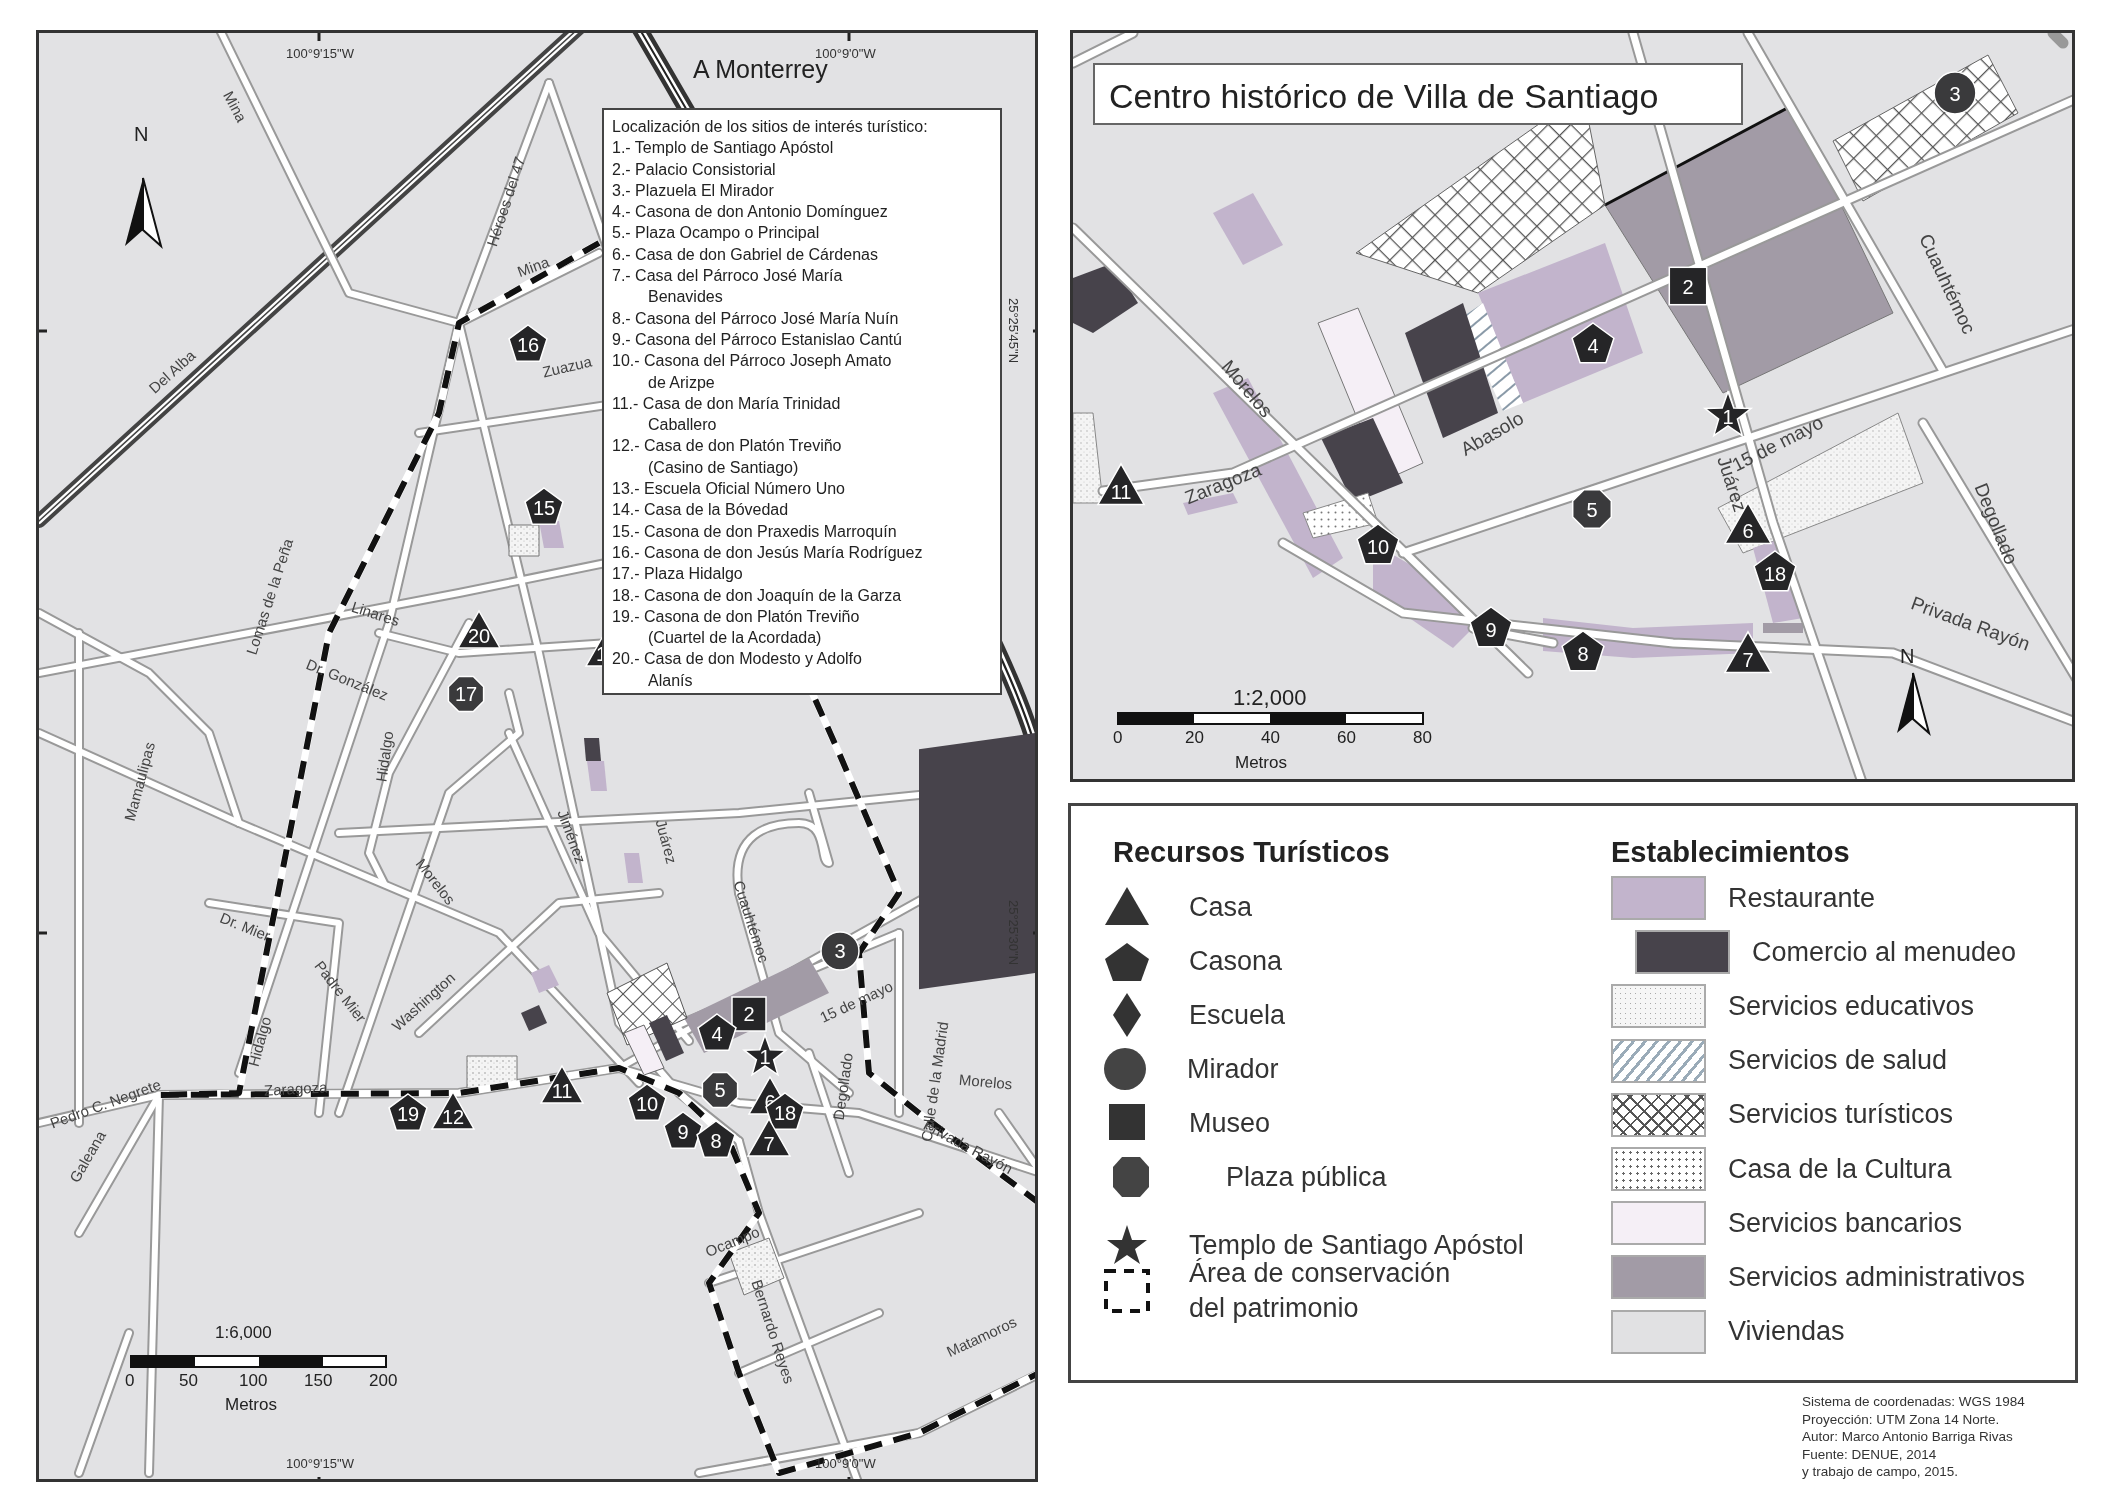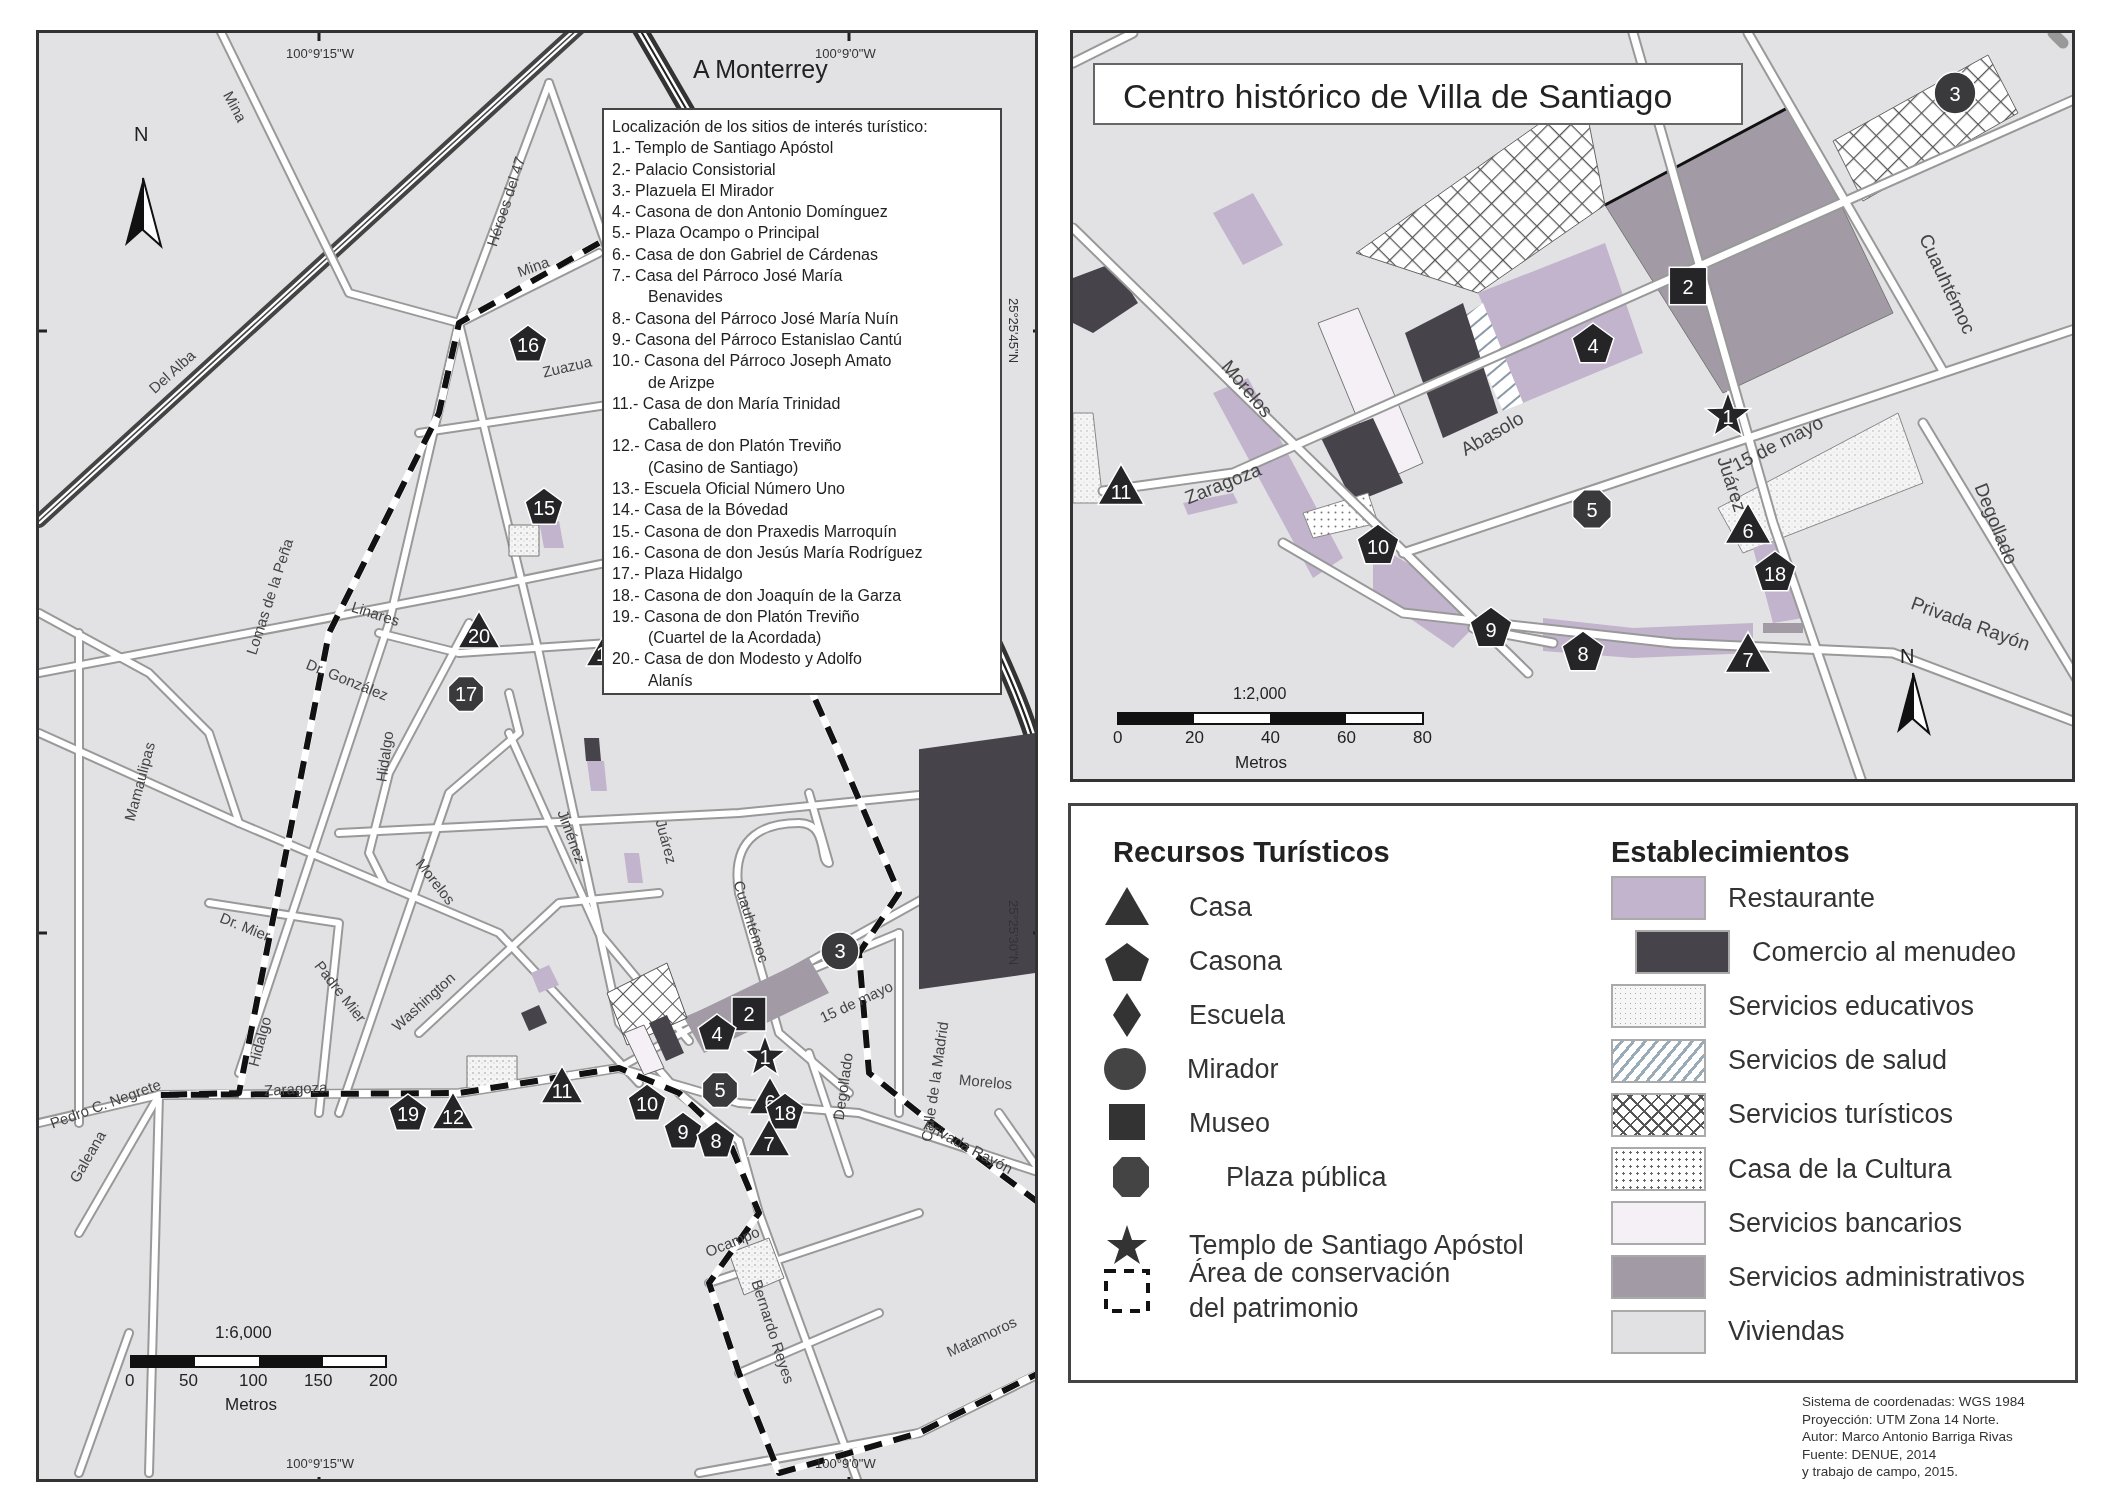--- a/index.html
+++ b/index.html
@@ -8,21 +8,21 @@
   #left-map{left:36px;top:30px;width:1002px;height:1452px;}
   #inset-map{left:1070px;top:30px;width:1005px;height:752px;}
   #legend{left:1068px;top:803px;width:1010px;height:580px;background:#fff;border:3px solid #444;}
   svg{position:absolute;left:0;top:0;}
   .txt{position:absolute;white-space:nowrap;}
   .coord{font-size:13px;color:#333;}
   .street{font-size:15px;color:#444;}
   #site-list{position:absolute;left:563px;top:75px;width:400px;height:587px;background:#fff;border:2px solid #444;padding:6px 8px;box-sizing:border-box;font-size:16px;line-height:21.3px;color:#222;}
   #site-list .item{padding-left:0;}
   #site-list .cont{padding-left:36px;}
-  .inset-title{position:absolute;left:20px;top:30px;height:62px;width:650px;background:#fff;border:2px solid #666;font-size:34px;line-height:62px;padding-left:28px;box-sizing:border-box;}
+  .inset-title{position:absolute;left:20px;top:30px;height:62px;width:650px;background:#fff;border:2px solid #666;font-size:34px;line-height:62px;padding-left:14px;box-sizing:border-box;}
   .legend-h{position:absolute;font-weight:bold;font-size:29px;}
   .leg-row{position:absolute;font-size:27px;color:#333;display:flex;align-items:center;}
   .swatch{width:95px;height:44px;border:2px solid #aaa;box-sizing:border-box;margin-right:22px;}
   .sym{width:60px;height:46px;display:flex;justify-content:center;align-items:center;margin-right:32px;}
   #credits{position:absolute;left:1802px;top:1393px;font-size:13.5px;line-height:17.5px;color:#333;}
   .marker-num{font-size:20px;fill:#fff;font-family:"Liberation Sans",sans-serif;}
 </style>
 </head>
 <body>
 
@@ -454,21 +454,21 @@
   <div class="inset-title">Centro histórico de Villa de Santiago</div>
   <span class="txt" style="left:827px;top:612px;font-size:20px;">N</span>
   <span class="txt street" style="left:140px;top:345px;transform:rotate(50deg);font-size:19px;">Morelos</span>
   <span class="txt street" style="left:385px;top:390px;transform:rotate(-30deg);font-size:19px;">Abasolo</span>
   <span class="txt street" style="left:110px;top:440px;transform:rotate(-22deg);font-size:19px;">Zaragoza</span>
   <span class="txt street" style="left:630px;top:440px;transform:rotate(72deg);font-size:19px;">Juárez</span>
   <span class="txt street" style="left:655px;top:400px;transform:rotate(-27deg);font-size:19px;">15 de mayo</span>
   <span class="txt street" style="left:820px;top:240px;transform:rotate(65deg);font-size:19px;">Cuauhtémoc</span>
   <span class="txt street" style="left:880px;top:480px;transform:rotate(68deg);font-size:19px;">Degollado</span>
   <span class="txt street" style="left:835px;top:580px;transform:rotate(20deg);font-size:19px;">Privada Rayón</span>
-  <span class="txt" style="left:160px;top:652px;font-size:16px;">1:2,000</span>
+  <span class="txt" style="left:160px;top:652px;font-size:22px;">1:2,000</span>
   <span class="txt" style="left:40px;top:695px;font-size:17px;">0</span>
   <span class="txt" style="left:112px;top:695px;font-size:17px;">20</span>
   <span class="txt" style="left:188px;top:695px;font-size:17px;">40</span>
   <span class="txt" style="left:264px;top:695px;font-size:17px;">60</span>
   <span class="txt" style="left:340px;top:695px;font-size:17px;">80</span>
   <span class="txt" style="left:162px;top:720px;font-size:17px;">Metros</span>
 </div>
 
 <div class="frame" id="legend">
   <div class="legend-h" style="left:26px;top:30px;margin-left:16px;">Recursos Turísticos</div>

